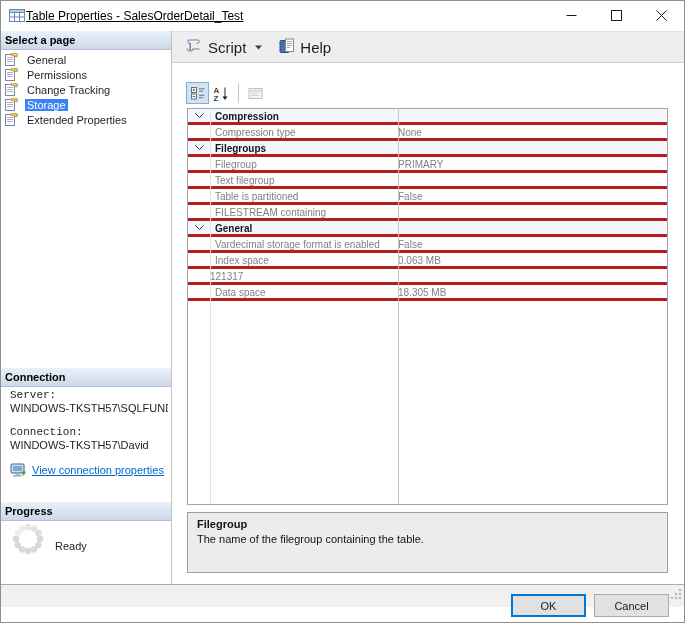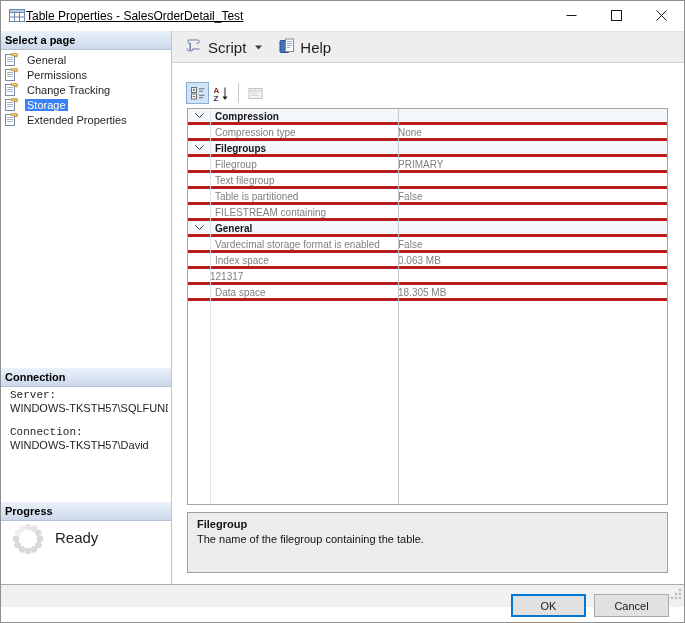--- a/index.html
+++ b/index.html
@@ -34,21 +34,21 @@
 
   .conn-info{position:absolute;top:358px;left:10px;right:3px;font-size:11px;color:#1e1e1e;line-height:13px;}
   .conn-label{margin-top:11px;font-family:Liberation Mono, monospace;}
   .conn-label.first{margin-top:0;}
   .conn-value{white-space:nowrap;overflow:hidden;}
   .link-row{margin-top:11px;display:flex;align-items:center;}
   .link-row .licon{flex:none;display:flex;}
   .link{color:#0066cc;text-decoration:underline;margin-left:5px;white-space:nowrap;cursor:pointer;}
 
   .progress-info{position:absolute;top:490px;left:10px;display:flex;align-items:flex-start;}
-  .status{margin-left:9px;margin-top:8px;font-size:15px;color:#1e1e1e;}
+  .status{margin-left:9px;margin-top:19px;font-size:11px;color:#1e1e1e;}
 
   
   .rightpane{position:absolute;left:172px;top:31px;width:513px;height:553px;background:#fff;}
   .toolbar{position:absolute;top:0;left:0;width:100%;height:32px;box-sizing:border-box;
     background:#eeeeee;border-top:1px solid #e2e2e2;border-bottom:1px solid #d2d2d2;
     display:flex;align-items:center;}
   .tb-btn{display:flex;align-items:center;height:24px;padding:0 5px;font-size:15px;color:#1e1e1e;cursor:default;}
   .tb-btn .lbl{margin-left:5px;}
   .dd-arrow{margin:0 7px 0 9px;display:flex;}
   .tb-script{margin-left:7px;}
@@ -188,20 +188,32 @@
       <span class="label">Extended Properties</span>
     </div>
   </div>
 
   <div class="section-header" id="hdr-connection">Connection</div>
   <div class="conn-info">
     <div class="conn-label first">Server:</div>
     <div class="conn-value">WINDOWS-TKSTH57\SQLFUND</div>
     <div class="conn-label">Connection:</div>
     <div class="conn-value">WINDOWS-TKSTH57\David</div>
+    <div class="link-row">
+      <span class="licon">
+        <svg width="17" height="15" viewBox="0 0 17 15">
+          <rect x="1" y="1" width="13" height="9" rx="1" fill="#cfe0f2" stroke="#3e5e86"></rect>
+          <rect x="3" y="3" width="9" height="5" fill="#7da7d9"></rect>
+          <rect x="5.5" y="10" width="4" height="2" fill="#9db3cc"></rect>
+          <rect x="3" y="12" width="9" height="1.5" fill="#9db3cc"></rect>
+          <path d="M11.5 8.5 L16 8.5 L13.7 13 Z" fill="#4aa02c"></path>
+        </svg>
+      </span>
+      <span class="link">View connection properties</span>
+    </div>
   </div>
 
   <div class="section-header" id="hdr-progress">Progress</div>
   <div class="progress-info">
     <span>
       <svg width="36" height="36" viewBox="0 0 36 36">
         <g fill="#d9d9d9">
           <circle cx="18" cy="6" r="3.3" fill="#e9e9e9"></circle>
           <circle cx="18" cy="6" r="3.3" transform="rotate(30 18 18)" fill="#e3e3e3"></circle>
           <circle cx="18" cy="6" r="3.3" transform="rotate(60 18 18)" fill="#dddddd"></circle>

